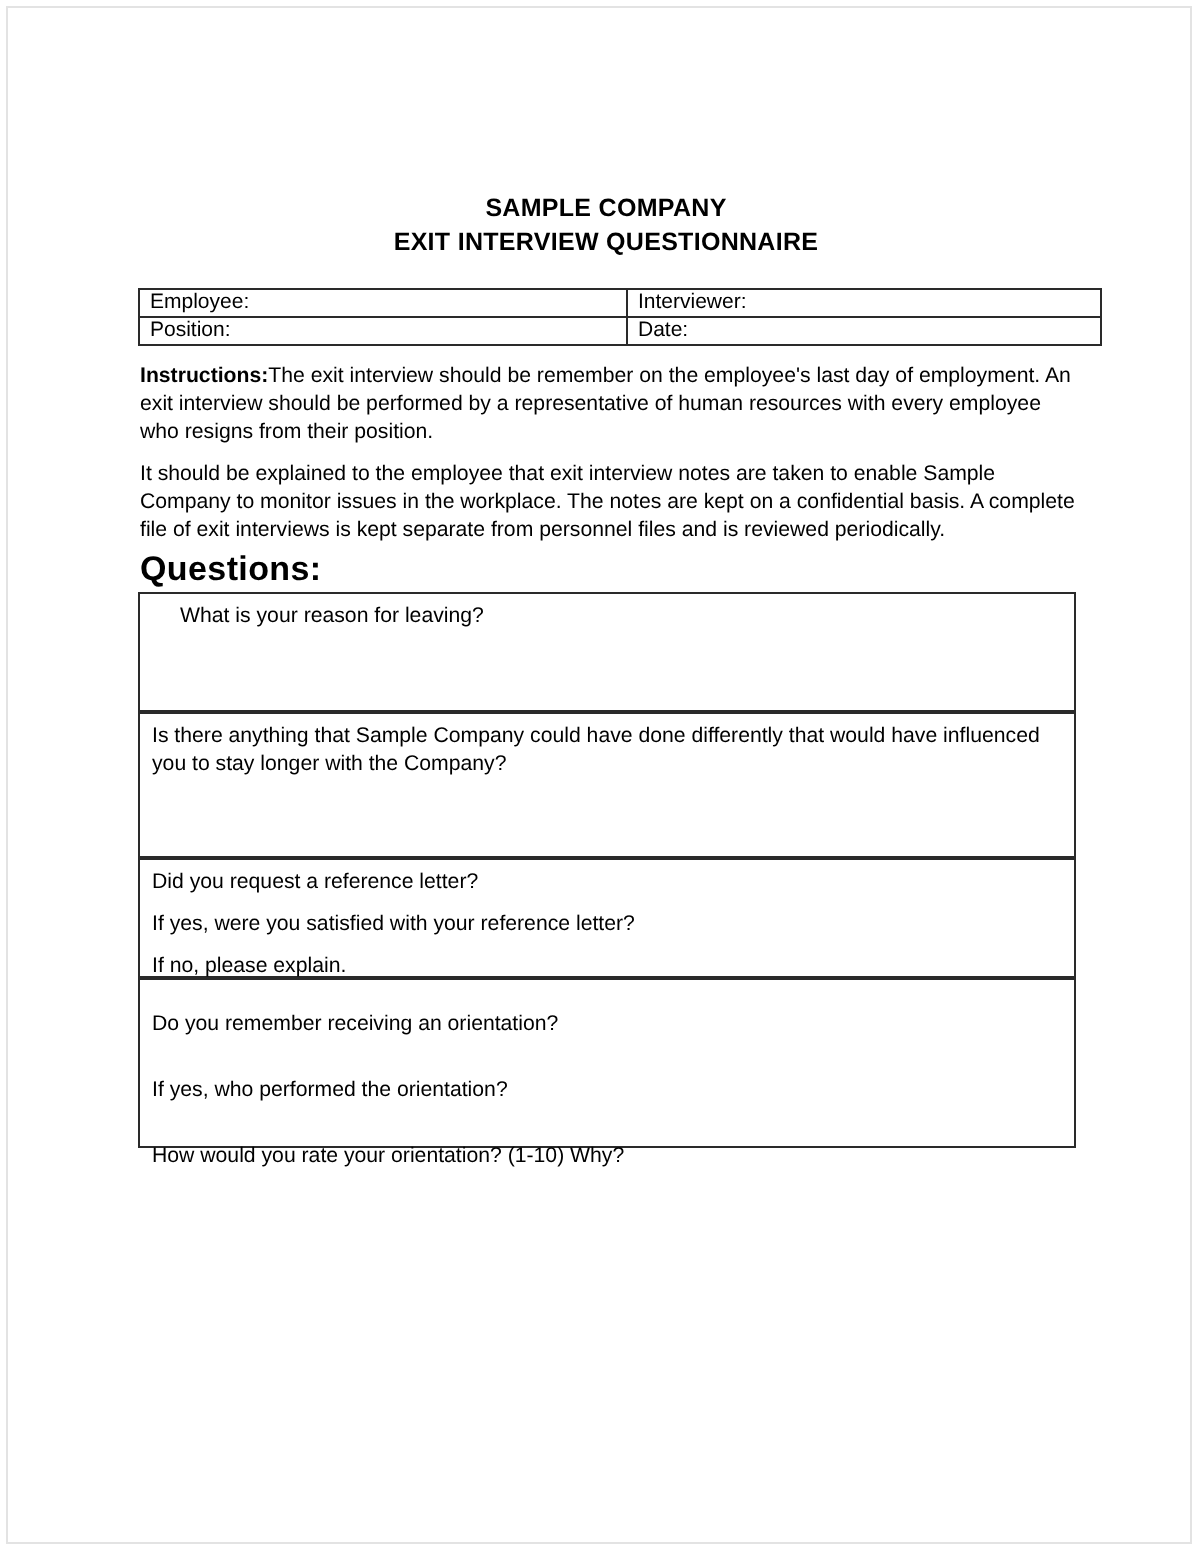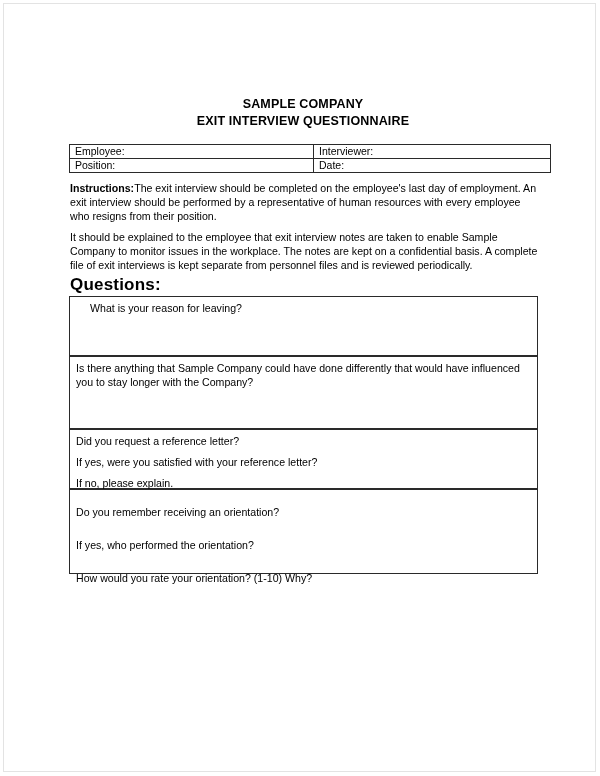--- a/index.html
+++ b/index.html
@@ -135,21 +135,21 @@
           <td class="right-col">Interviewer:</td>
         </tr>
         <tr>
           <td class="left-col">Position:</td>
           <td class="right-col">Date:</td>
         </tr>
       </tbody>
     </table>
 
     <div class="instructions">
-      <p><span class="lead">Instructions:</span><span>The exit interview should be completed on the employee's last day of employment. An exit interview should be performed by a representative of human resources with every employee who resigns from their position.</span></p>
+      <p><span class="lead">Instructions:</span><span>The exit interview should be remember on the employee's last day of employment. An exit interview should be performed by a representative of human resources with every employee who resigns from their position.</span></p>
       <p class="second">It should be explained to the employee that exit interview notes are taken to enable Sample Company to monitor issues in the workplace.  The notes are kept on a confidential basis.  A complete file of exit interviews is kept separate from personnel files and is reviewed periodically.</p>
     </div>
 
     <div class="questions-heading">Questions:</div>
 
     <div class="qbox" id="qbox-1">
       <p class="qline">What is your reason for leaving?</p>
     </div>
 
     <div class="qbox" id="qbox-3">

